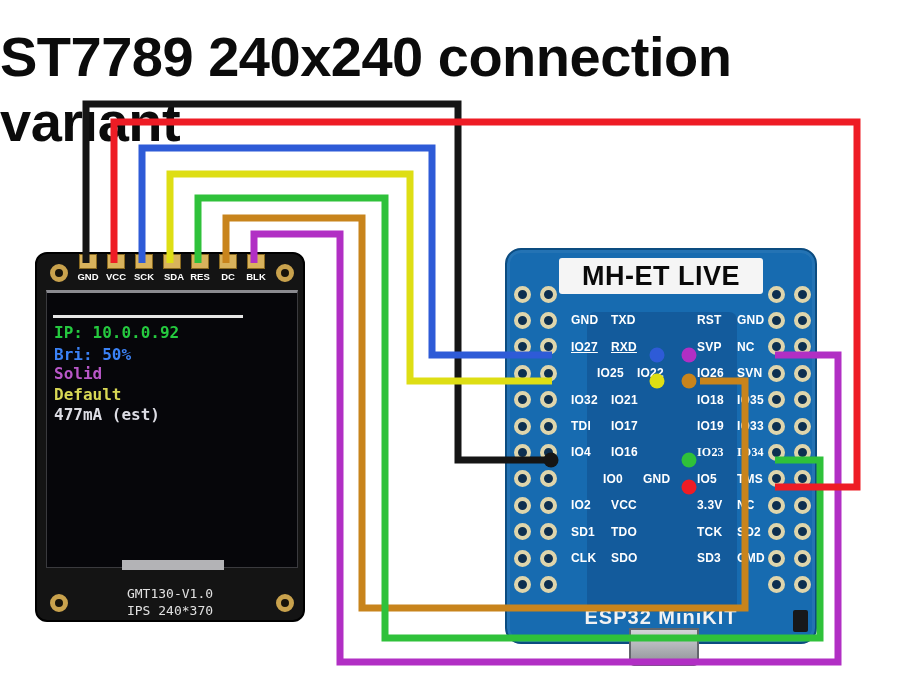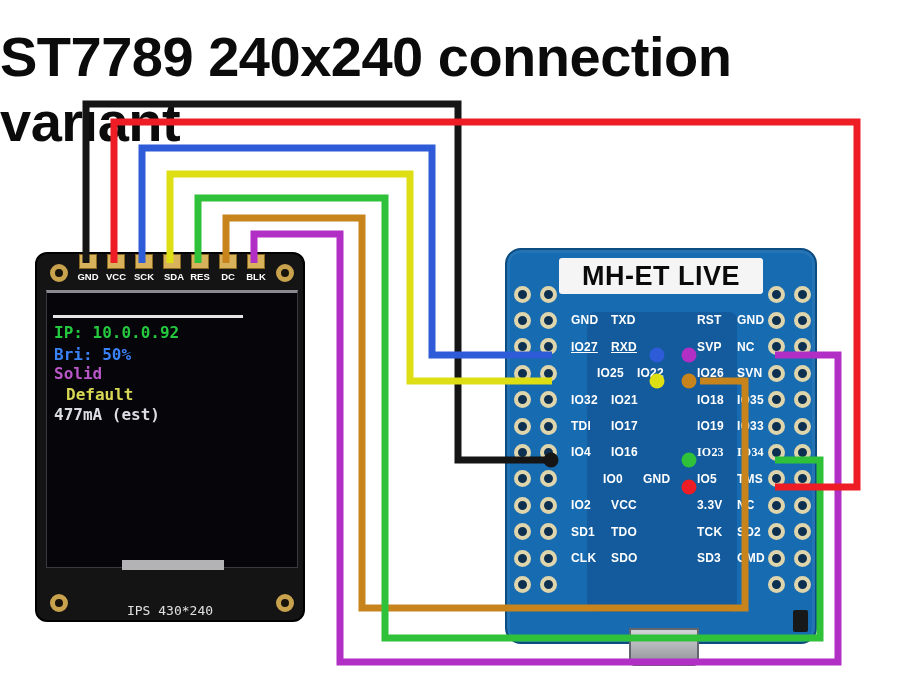--- a/index.html
+++ b/index.html
@@ -62,45 +62,47 @@
     <div class="mhole" style="left:13px;top:10px;"></div>
     <div class="mhole" style="left:239px;top:10px;"></div>
     <div class="mhole" style="left:13px;top:340px;"></div>
     <div class="mhole" style="left:239px;top:340px;"></div>
 
     <div class="screen">
       <div class="screen-divider"></div>
     <div class="screen-line" style="top: 30px; color: rgb(37, 201, 63);">IP: 10.0.0.92</div>
         <div class="screen-line" style="top: 52px; color: #3b82f6;">Bri: 50%</div>
         <div class="screen-line" style="top: 71px; color: rgb(185, 87, 200);">Solid</div>
-        <div class="screen-line" style="top: 91.5px; color: rgb(216, 216, 85); margin-left: 12px;">Default</div>
+        <div class="screen-line" style="top: 91.5px; color: rgb(216, 216, 85);">Default</div>
         <div class="screen-line" style="top: 112px; color: rgb(220, 220, 228);">477mA (est)</div>
       </div>
     <div class="flex-strip"></div>
 
-    <div class="model-text" style="top:349px;">IPS 430*240</div>
+    <div class="model-text" style="top:332px;">GMT130-V1.0</div>
+    <div class="model-text" style="top:349px;">IPS 240*370</div>
   <div class="dpin" style="left: 42px;"></div>
       <div class="dpin-label" style="left: 36px;">GND</div>
       <div class="dpin" style="left: 70px;"></div>
       <div class="dpin-label" style="left: 64px;">VCC</div>
       <div class="dpin" style="left: 98px;"></div>
       <div class="dpin-label" style="left: 92px;">SCK</div>
       <div class="dpin" style="left: 126px;"></div>
       <div class="dpin-label" style="left: 122px;">SDA</div>
       <div class="dpin" style="left: 154px;"></div>
       <div class="dpin-label" style="left: 148px;">RES</div>
       <div class="dpin" style="left: 182px;"></div>
       <div class="dpin-label" style="left: 176px;">DC</div>
       <div class="dpin" style="left: 210px;"></div>
       <div class="dpin-label" style="left: 204px;">BLK</div>
     </div>
 
   <div class="esp-board">
     <div class="center-shade"></div>
     <div class="brand-label">MH-ET LIVE</div>
+    <div class="board-name">ESP32 MiniKIT</div>
     <div class="usb"></div>
     <div class="side-button"></div>
   <div class="hole" style="left: 6.5px; top: 35.5px;"></div>
       <div class="hole" style="left: 32.5px; top: 35.5px;"></div>
       <div class="hole" style="left: 6.5px; top: 61.9px;"></div>
       <div class="hole" style="left: 32.5px; top: 61.9px;"></div>
       <div class="hole" style="left: 6.5px; top: 88.3px;"></div>
       <div class="hole" style="left: 32.5px; top: 88.3px;"></div>
       <div class="hole" style="left: 6.5px; top: 114.7px;"></div>
       <div class="hole" style="left: 32.5px; top: 114.7px;"></div>

